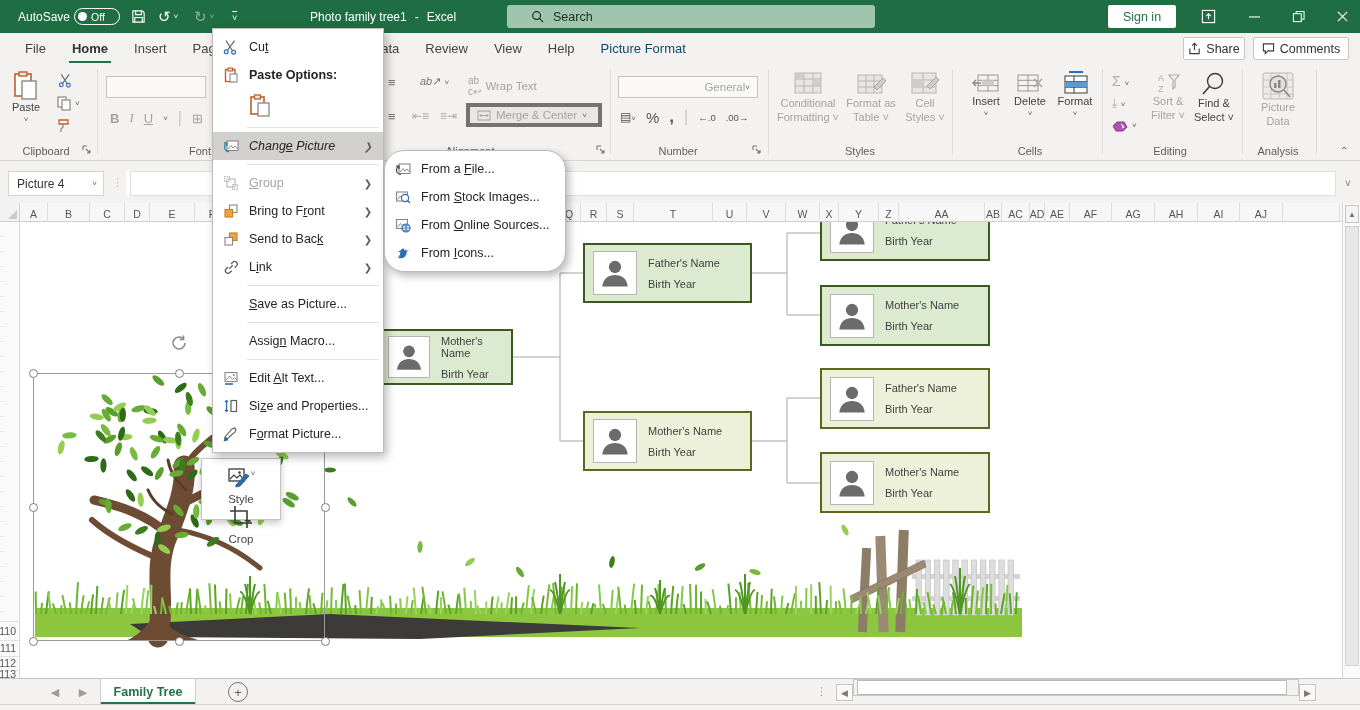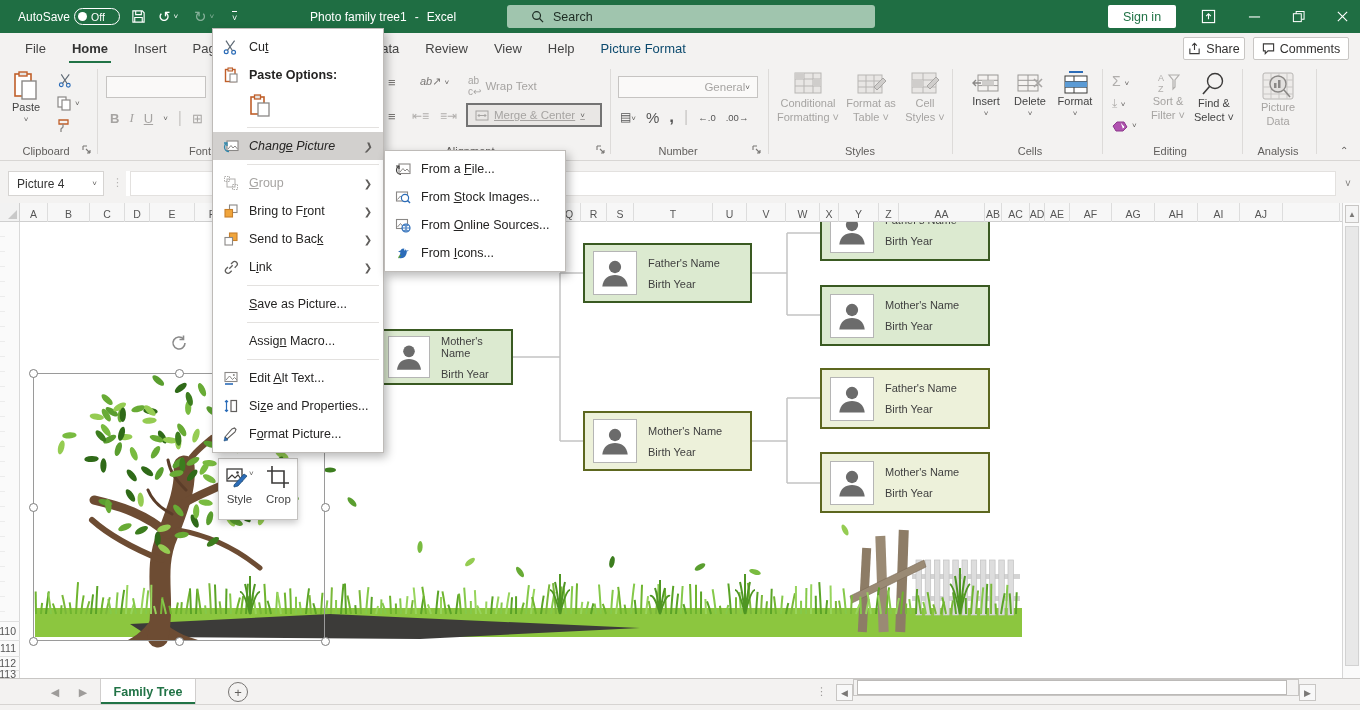--- a/index.html
+++ b/index.html
@@ -28,21 +28,21 @@
 
   
   .ribbon { left:0; top:63px; width:1360px; height:98px; background:#f3f2f1; border-bottom:1px solid #d8d6d4; }
   .rlabel { position:absolute; bottom:3px; width:100%; text-align:center; font-size:11px; color:#605e5c; }
   .rsep { position:absolute; top:6px; bottom:6px; width:1px; background:#dddbd9; }
   .bigbtn { position:absolute; display:flex; flex-direction:column; align-items:center; font-size:11px; color:#444; text-align:center; line-height:1.25; }
   .bigbtn.disabled { color:#a6a4a2; }
   .chev { font-size:8px; color:#605e5c; }
   .grayico { color:#797775; }
   .fadeico { color:#b0aeac; }
-  .boxedbtn { position:absolute; border:2px solid #737373; background:#e9e7e5; color:#a6a4a2; font-size:11.5px; display:flex; align-items:center; gap:5px; padding:0 7px;text-decoration:underline; }
+  .boxedbtn { position:absolute; border:4px solid #737373; background:#e9e7e5; color:#a6a4a2; font-size:11.5px; display:flex; align-items:center; gap:5px; padding:0 7px; }
   .selbox { position:absolute; border:1px solid #c6c4c2; background:#faf9f8; color:#a6a4a2; font-size:11.5px; display:flex; align-items:center; padding:0 7px; }
   .launcher { position:absolute; width:11px; height:11px; }
   .launcher svg { display:block; }
 
   
   .formula-row { left:0; top:166px; width:1360px; height:35px; background:#f3f2f1; }
   .namebox { position:absolute; left:8px; top:5px; width:96px; height:25px; background:#fff; border:1px solid #d6d4d2; font-size:12px; color:#333; display:flex; align-items:center; padding-left:8px; }
   .fbarea { position:absolute; left:130px; top:5px; right:24px; height:25px; background:#fff; border:1px solid #e3e1df; }
   .fbtn { position:absolute; top:5px; width:24px; height:25px; display:flex; align-items:center; justify-content:center; color:#8a8a8a; font-size:13px; background:#fff; }
 
@@ -937,21 +937,21 @@
         <div class="handle" style="left: 29px; top: 147px;"></div>
         <div class="handle" style="left: 175px; top: 147px;"></div>
         <div class="handle" style="left: 321px; top: 147px;"></div>
         <div class="handle" style="left: 29px; top: 281px;"></div>
         <div class="handle" style="left: 321px; top: 281px;"></div>
         <div class="handle" style="left: 29px; top: 415px;"></div>
         <div class="handle" style="left: 175px; top: 415px;"></div>
         <div class="handle" style="left: 321px; top: 415px;"></div>
       </div>
 
-    <div class="minibar" style="left:218px; top:236px;">
+    <div class="minibar" style="left:201px; top:236px;flex-direction:column;">
       <div class="minibtn">
         <span style="display:flex; align-items:flex-start;">
           <svg width="24" height="24" viewBox="0 0 24 24">
               <rect x="2" y="4" width="15" height="12" fill="#fff" stroke="#3b3a39" stroke-width="1.3"></rect>
               <circle cx="12.5" cy="7.5" r="1.3" fill="#3b3a39"></circle>
               <path d="M3 14 l4-4 3 3 3-3 3 4" fill="none" stroke="#3b3a39" stroke-width="1.2"></path>
               <path d="M9 20 L19 9 l3 2 -9 10 -4 1 z" fill="#2b6cb8" stroke="#1f4e79" stroke-width=".8"></path>
             </svg>
           <span class="chev" style="margin-top:4px;">˅</span>
         </span>
@@ -1069,21 +1069,21 @@
       </div>
       <div class="mi">
         <span class="ic"><svg width="16" height="16" viewBox="0 0 16 16">
             <path d="M2 11 L9 3 l2.5-1 1.5 1.5 -1 2.5 -8 7 z" fill="#fff" stroke="#605e5c" stroke-width="1.1"></path>
             <path d="M2 11 l3 3 -4 1 z" fill="#2b6cb8" stroke="#1f4e79" stroke-width=".6"></path>
           </svg></span>
         <span class="lbl">F<u>o</u>rmat Picture...</span>
         <span class="arrow"></span>
       </div>
     </div>
-  <div class="menu" style="left:384px; top:150px; width:182px;" id="submenu">
+  <div class="menu" style="left:384px; top:150px; width:182px;border-radius:20px;" id="submenu">
       <div class="mi">
         <span class="ic"><svg width="16" height="16" viewBox="0 0 16 16">
             <rect x="4" y="3" width="11" height="9.5" fill="#fff" stroke="#8a8886" stroke-width="1.1"></rect>
             <path d="M5 11 l3-3.5 2 2.5 2-2 2.5 3" fill="none" stroke="#8a8886"></path>
             <path d="M6 13.5 a4.5 4.5 0 0 1-4.5-4.5 4.5 4.5 0 0 1 2-3.7" fill="none" stroke="#3b3a39" stroke-width="1.2"></path>
             <path d="M1 5 h3 v3" fill="none" stroke="#3b3a39" stroke-width="1.2"></path>
           </svg></span>
         <span class="lbl">From a <u>F</u>ile...</span>
         <span class="arrow"></span>
       </div>

